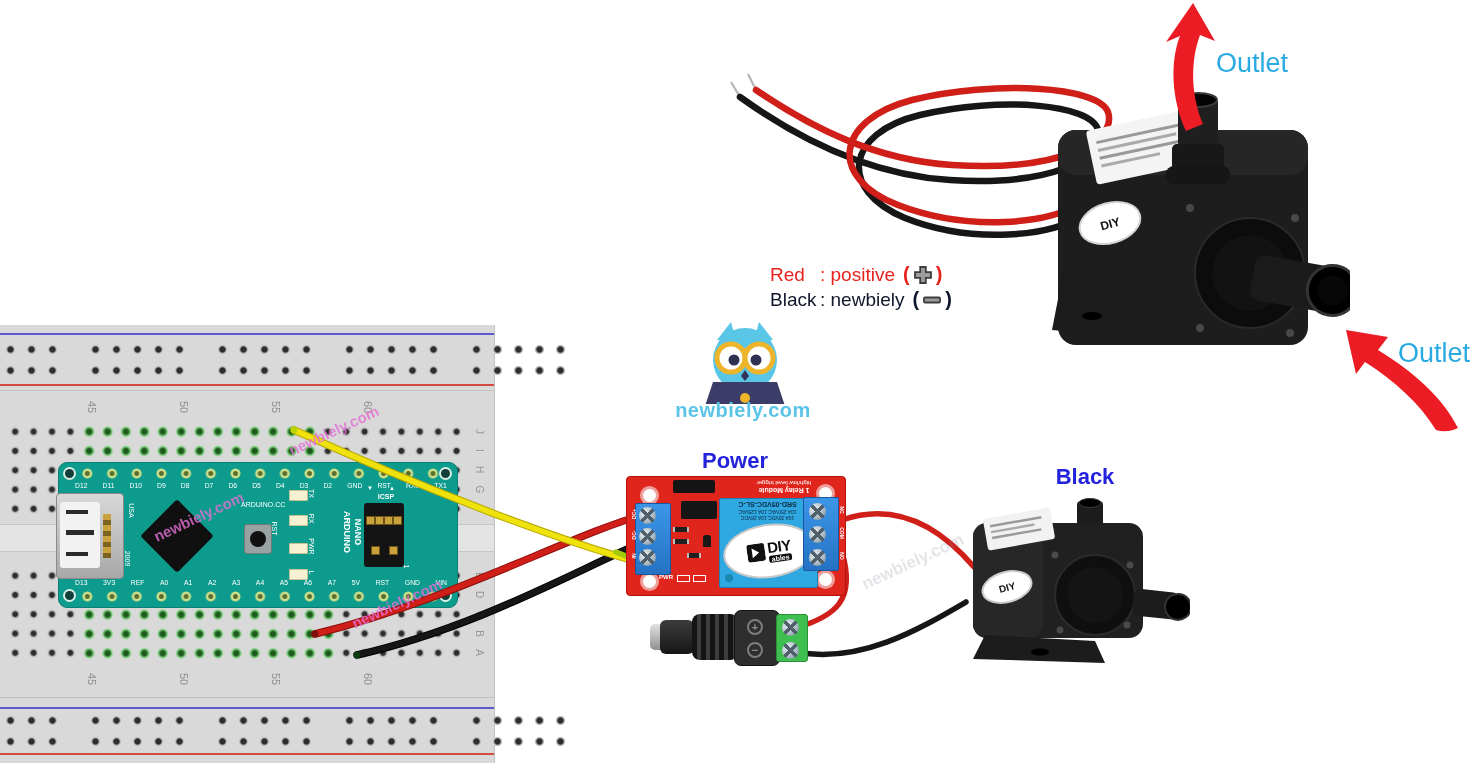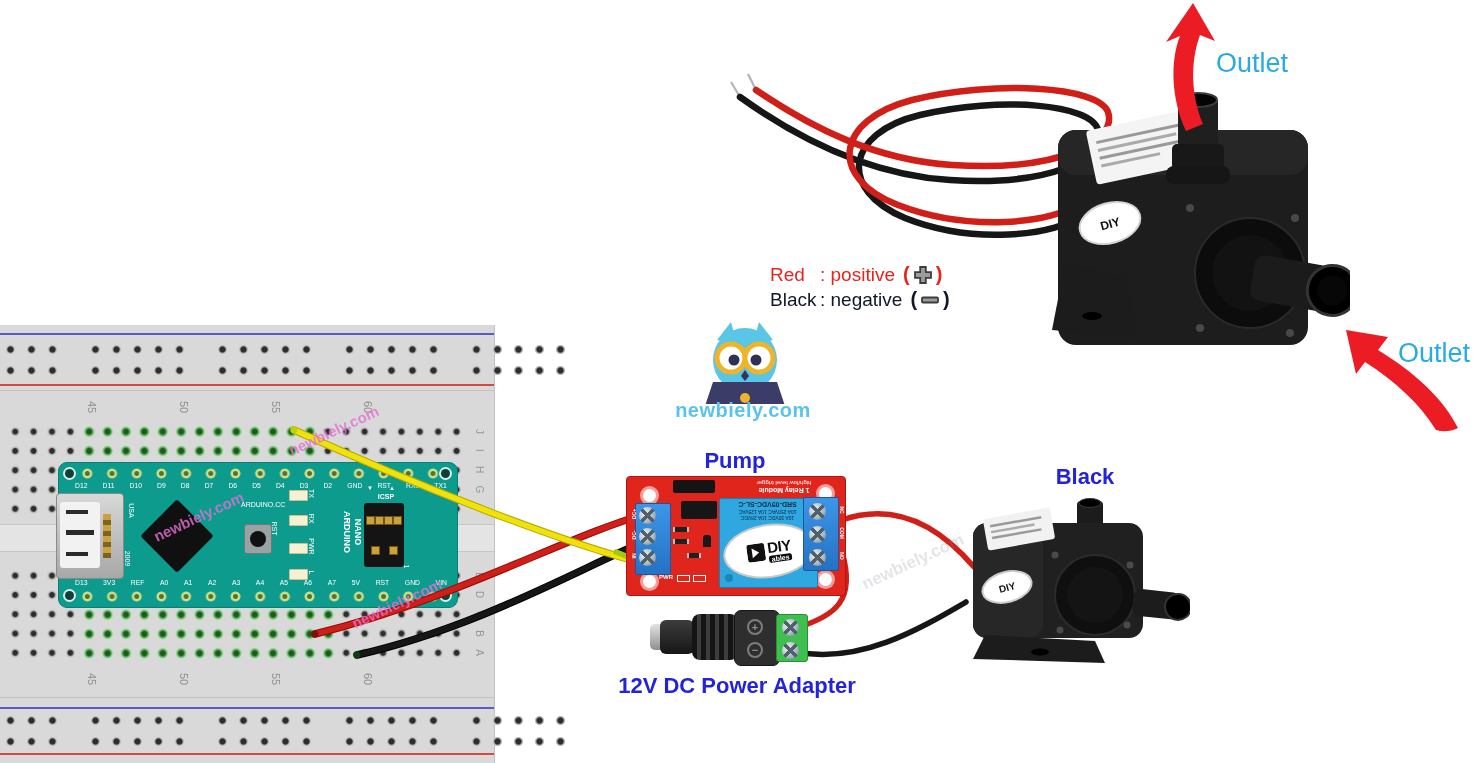--- a/index.html
+++ b/index.html
@@ -254,21 +254,21 @@
     <path d="M842,552 C856,600 836,616 796,628" fill="none" style="stroke:var(--wire_red)" stroke-width="5.5" stroke-linecap="round"></path>
 
     <path d="M796,652 C860,664 918,630 966,602" fill="none" style="stroke:var(--wire_black)" stroke-width="5.5" stroke-linecap="round"></path>
 
     <path d="M740,97 l-9,-15" stroke="#b5b5b5" stroke-width="2.2"></path>
     <path d="M756,90 l-8,-16" stroke="#b5b5b5" stroke-width="2.2"></path>
     <path d="M740,97 C800,140 870,175 950,180 C1050,186 1105,160 1098,130 C1092,104 1000,96 920,115 C845,133 838,190 905,218 C970,244 1055,238 1088,212 C1102,200 1098,186 1082,176" fill="none" style="stroke:var(--wire_black)" stroke-width="6.5" stroke-linecap="round"></path>
     <path d="M756,90 C812,128 875,160 952,165 C1058,172 1118,142 1108,112 C1098,86 995,80 912,100 C835,120 828,178 898,205 C965,231 1052,226 1086,200 C1100,189 1096,176 1078,166" fill="none" style="stroke:var(--wire_red)" stroke-width="6.5" stroke-linecap="round"></path>
   </svg>
 
-  <div class="lbl" style="left:665px;top:448px;width:140px">Pump</div>
+  <div class="lbl" style="left:665px;top:448px;width:140px">Power</div>
   <div class="relay">
     <div class="pcb-hole" style="left:16px;top:12px"></div>
     <div class="pcb-hole" style="left:192px;top:10px"></div>
     <div class="pcb-hole" style="left:16px;top:98px"></div>
     <div class="pcb-hole" style="left:192px;top:96px"></div>
 
     <div class="abs" style="left:100px;top:1px;width:114px;text-align:center;transform:rotate(180deg);color:#fff;line-height:1.2">
       <span style="display:block;font-size:7px;font-weight:bold">1 Relay Module</span>
       <span style="display:block;font-size:6px">high/low level trigger</span>
     </div>
@@ -326,21 +326,20 @@
     <div class="ad-barrel"></div>
     <div class="ad-ribs"></div>
     <div class="ad-body">
       <div class="ad-sign" style="top:8px">+</div>
       <div class="ad-sign" style="top:31px">−</div>
     </div>
     <div class="ad-term"></div>
     <div class="screw" style="left:134px;top:13px"></div>
     <div class="screw" style="left:134px;top:36px"></div>
   </div>
-  <div class="lbl" style="left:607px;top:673px;width:260px">12V DC Power Adapter</div>
 
   <div class="lbl" style="left:1015px;top:464px;width:140px">Black</div>
   <svg class="layer" style="left:945px;top:495px" width="245" height="175" viewBox="0 0 245 175">
     <rect x="132" y="6" width="26" height="46" rx="4" fill="#1c1c1c"></rect>
     <ellipse cx="145" cy="8" rx="11" ry="4.5" fill="#000" stroke="#3a3a3a"></ellipse>
     <rect x="127" y="44" width="36" height="12" rx="4" fill="#151515"></rect>
     <rect x="28" y="28" width="170" height="115" rx="14" fill="#202020"></rect>
     <rect x="28" y="28" width="70" height="115" rx="14" fill="#272727"></rect>
     <circle cx="150" cy="100" r="40" fill="#0f0f0f" stroke="#2b2b2b" stroke-width="2"></circle>
     <circle cx="150" cy="100" r="28" fill="#141414"></circle>
@@ -410,21 +409,21 @@
     <span class="legend-term">Red</span>
     <span>: positive</span>
     <span class="paren" style="margin-left:8px">(</span>
     <svg width="22" height="22" viewBox="0 0 22 22">
       <path d="M8.2,3 h5.6 v5.2 h5.2 v5.6 h-5.2 v5.2 h-5.6 v-5.2 h-5.2 v-5.6 h5.2 z" style="fill:var(--sign_gray)" stroke="#3d3d3d" stroke-width="1.8"></path>
     </svg>
     <span class="paren">)</span>
   </div>
   <div class="legend-row" style="left:770px;top:288px;color:#0f172a">
     <span class="legend-term">Black</span>
-    <span>: negative</span>
+    <span>: newbiely</span>
     <span class="paren" style="margin-left:8px">(</span>
     <svg width="22" height="22" viewBox="0 0 22 22">
       <rect x="3" y="8.5" width="16" height="5" rx="1" style="fill:var(--sign_gray)" stroke="#3d3d3d" stroke-width="1.8"></rect>
     </svg>
     <span class="paren">)</span>
   </div>
 
   <svg class="layer" style="left:697px;top:320px" width="96" height="84" viewBox="0 0 96 84">
     <path d="M20,20 L34,2 L40,24 Z" fill="#59c6e8"></path>
     <path d="M76,20 L62,2 L56,24 Z" fill="#59c6e8"></path>

